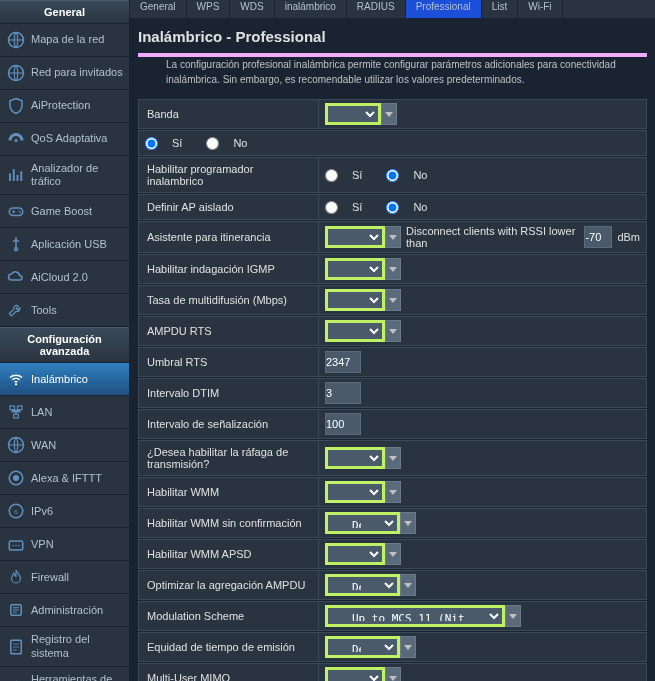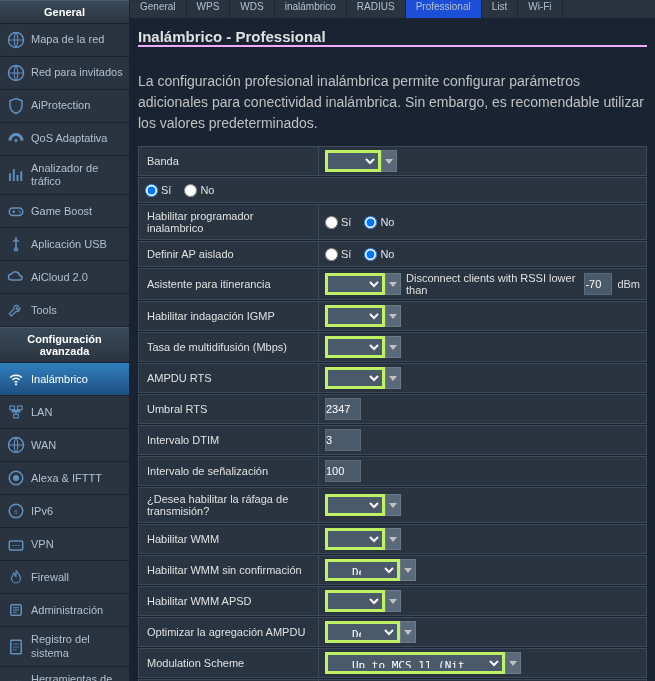--- a/index.html
+++ b/index.html
@@ -15,36 +15,36 @@
     .sidebar-icon svg { fill: #6090c0; width: 18px; height: 18px; }
     .sidebar-label { color: #b0c0d0; line-height: 1.2; }
     
     
     .main { flex: 1; background: #1a2332; overflow-y: auto; }
     .tab-bar { display: flex; background: #2a3440; height: 18px; }
     .tab { padding: 1px 10px; font-size: 10px; color: #b0c0d0; border-right: 1px solid #1a2332; cursor: pointer; text-align: center; }
     .tab.active { background: #1d4ed8; }
     
     .content { padding: 10px 8px; }
-    .page-title { font-size: 15px; color: #e0e0e0; font-weight: bold; margin-bottom: 24px; border-bottom: 2px solid #f0abfc; padding-bottom: 0; }
-    .description { font-size: 14px; color: #c0c0c0; line-height: 1.5; margin-bottom: 12px; }
+    .page-title { font-size: 15px; color: #e0e0e0; font-weight: bold; margin-bottom: 0; border-bottom: 4px solid #f0abfc; padding-bottom: 8px; }
+    .description { font-size: 10px; color: #c0c0c0; line-height: 1.5; margin-bottom: 12px; margin-left: 28px; }
     
     .form-table { width: 100%; }
     .form-row { display: flex; align-items: center; border: 1px solid #3a4a5a; margin-bottom: 1px; min-height: 26px; }
     .form-label { width: 180px; padding: 5px 8px; font-size: 11px; color: #e0e0e0; background: #2a3440; border-right: 1px solid #3a4a5a; align-self: stretch; display: flex; align-items: center; }
     .form-control { flex: 1; padding: 3px 6px; display: flex; align-items: center; gap: 5px; background: #2a3440; align-self: stretch; }
     
     .select-wrap { display: flex; align-items: center; }
     select { background: #4a5a6a; color: #fff; border: 3px solid #bef264; padding: 3px 20px; font-size: 11px; font-family: monospace; height: 22px; }
     .dropdown-btn { width: 16px; height: 22px; background: #5a6a7a; border: 1px solid #6a7a8a; display: flex; align-items: center; justify-content: center; cursor: pointer; }
     .dropdown-btn::after { content: ''; border-left: 4px solid transparent; border-right: 4px solid transparent; border-top: 5px solid #c0c0c0; }
     
     input[type="text"] { background: #4a5a6a; color: #fff; border: 1px solid #5a6a7a; padding: 3px 0; font-size: 11px; width: 36px; height: 22px; }
     input[type="radio"] { margin: 0; }
-    .radio-group { display: flex; align-items: flex-start; gap: 3px; }
+    .radio-group { display: flex; align-items: flex-start; gap: 14px; }
     .radio-group label { font-size: 11px; color: #e0e0e0; margin-right: 10px; }
     
     .inline-text { font-size: 11px; color: #e0e0e0; }
     
     .main::-webkit-scrollbar { width: 12px; }
     .main::-webkit-scrollbar-track { background: #2a3440; }
     .main::-webkit-scrollbar-thumb { background: #4a5a6a; }
   </style>
 </head>
 <body>

